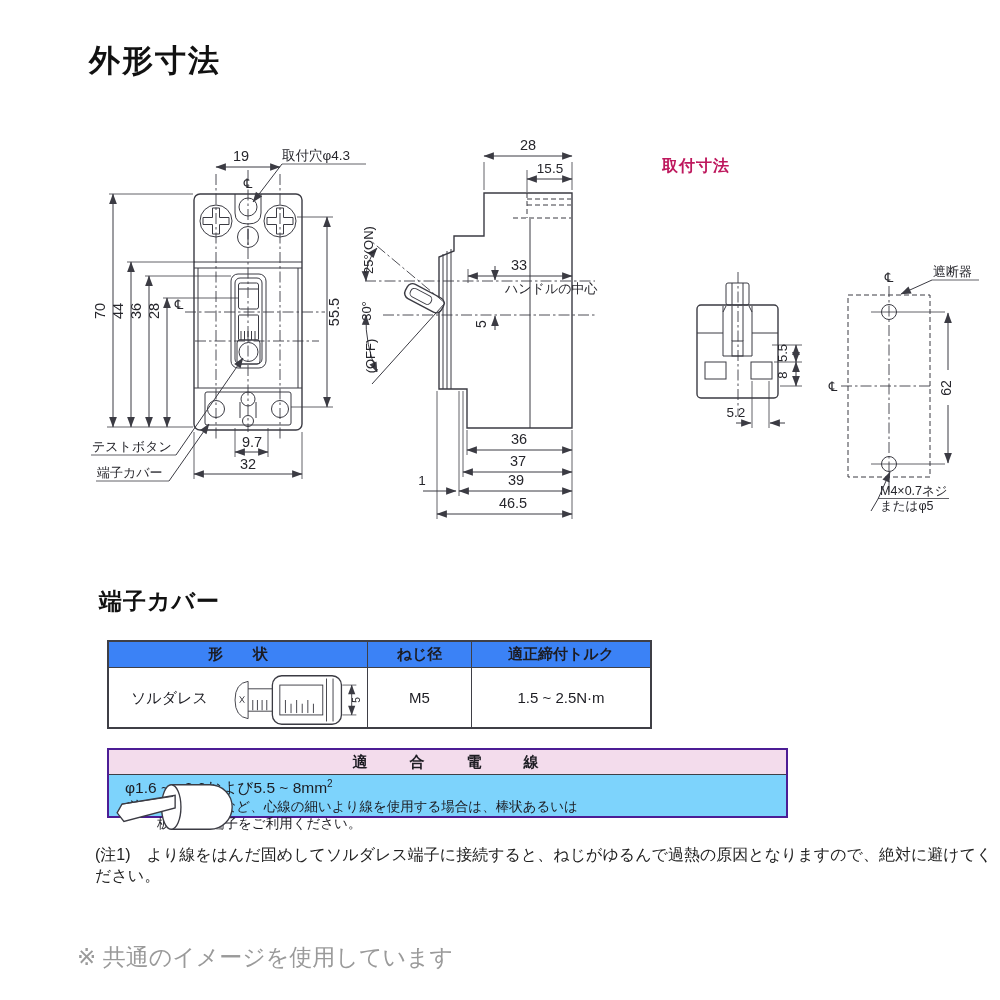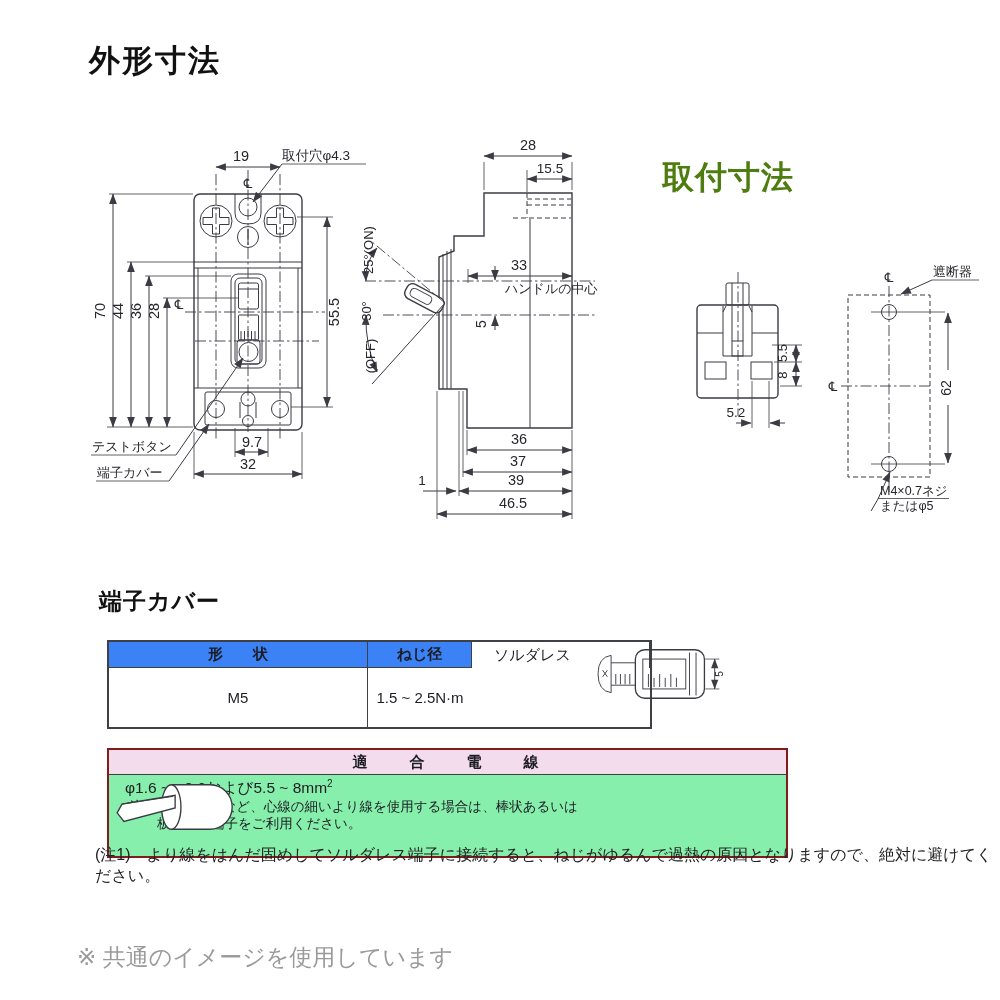--- a/index.html
+++ b/index.html
@@ -1,36 +1,36 @@
 <!DOCTYPE html>
 <html><head>
 <meta charset="utf-8">
 <style>
   html,body{margin:0;padding:0;background:#fff;}
   #page{position:relative;width:1000px;height:1000px;background:#fff;overflow:hidden;
         font-family:"Liberation Sans","DejaVu Sans",sans-serif;color:#1c1c22;margin-left:35px;}
   .h1{position:absolute;left:54px;top:40px;font-size:31px;font-weight:bold;letter-spacing:2px;color:#111;}
-  .h2{position:absolute;left:627px;top:156px;font-size:32px;font-weight:bold;letter-spacing:1px;color:#4d7c0f;}
+  .h2{position:absolute;left:627px;top:156px;font-size:16px;font-weight:bold;letter-spacing:1px;color:#be185d;}
   .h3{position:absolute;left:64px;top:586px;font-size:23px;font-weight:bold;letter-spacing:1px;color:#111;}
   svg{position:absolute;left:0;top:0;}
   svg text{font-family:"Liberation Sans","DejaVu Sans",sans-serif;fill:#26262c;}
   .ln{stroke:#3b3b43;fill:none;stroke-width:1.4;}
   .tn{stroke:#3b3b43;fill:none;stroke-width:1;}
   .wf{fill:#fff;stroke:#3b3b43;stroke-width:1.4;}
   .cl{stroke:#3b3b43;fill:none;stroke-width:0.9;stroke-dasharray:11 3 2.5 3;}
   .hd{stroke:#3b3b43;fill:none;stroke-width:1;stroke-dasharray:5 3;}
   .dm{stroke:#3b3b43;fill:none;stroke-width:1;}
   .ex{stroke:#3b3b43;fill:none;stroke-width:0.8;}
   .ttable{position:absolute;left:72px;top:640px;width:545px;height:89px;border:2px solid #3f3f46;
           display:grid;grid-template-columns:259px 104px 1fr;grid-template-rows:26px 1fr;background:#fff;box-sizing:border-box;}
   .th{background:#3b82f6;border-bottom:1.5px solid #3f3f46;border-right:1.5px solid #3f3f46;
       display:flex;align-items:center;justify-content:center;font-weight:bold;font-size:15px;}
   .th.last,.td.last{border-right:none;}
   .td{border-right:1.5px solid #3f3f46;display:flex;align-items:center;justify-content:center;font-size:15px;position:relative;}
-  .wtable{position:absolute;left:72px;top:748px;width:681px;height:110px;border:2px solid #7f1d1d;background:#86efac;box-sizing:border-box;}
+  .wtable{position:absolute;left:72px;top:748px;width:681px;height:70px;border:2px solid #4c1d95;background:#7dd3fc;box-sizing:border-box;}
   .wth{height:24px;background:#f3dcec;border-bottom:1.5px solid #3f3f46;display:flex;align-items:center;justify-content:center;
        font-weight:bold;font-size:15px;letter-spacing:4px;}
   .wbody{position:relative;height:62px;}
   .wl1{position:absolute;left:16px;top:3px;font-size:15.5px;}
   .wl1 sup{font-size:10px;}
   .wl2{position:absolute;left:16px;top:23px;font-size:13.5px;}
   .wl3{position:absolute;left:48px;top:40px;font-size:13.5px;}
   .fnote{position:absolute;left:60px;top:845px;width:900px;font-size:16px;color:#222;}
   .common{position:absolute;left:42px;top:942px;font-size:23px;color:#9a9a9a;}
   .unit{position:absolute;left:856px;top:922px;font-size:50px;font-weight:bold;color:#8b8b8b;letter-spacing:1px;}
@@ -315,20 +315,21 @@
         <text x="845" y="510" font-size="12.5">またはφ5</text>
         <line class="ex" x1="843" y1="498.5" x2="914" y2="498.5"></line>
         <path class="dm" d="M836,511 L843,499 L855,472" marker-end="url(#ar)"></path>
       </g>
     </g>
   </svg>
 
   <div class="ttable">
     <div class="th">形　　状</div>
     <div class="th">ねじ径</div>
+    <div class="th last">適正締付トルク</div>
     <div class="td">
       <span style="position:absolute;left:22px;top:50%;transform:translateY(-50%);">ソルダレス</span>
       <svg style="position:absolute;left:122px;top:4px;" width="135" height="56" viewBox="0 0 140 60">
         <path class="tn" d="M16,10 Q2,12 2,30 Q2,48 16,50 Z"></path>
         <line class="tn" x1="7" y1="26" x2="12" y2="33"></line>
         <line class="tn" x1="12" y1="26" x2="7" y2="33"></line>
         <line class="tn" x1="16" y1="18" x2="42" y2="18"></line>
         <line class="tn" x1="16" y1="42" x2="42" y2="42"></line>
         <line class="tn" x1="21" y1="30" x2="21" y2="41"></line>
         <line class="tn" x1="26" y1="30" x2="26" y2="41"></line>

